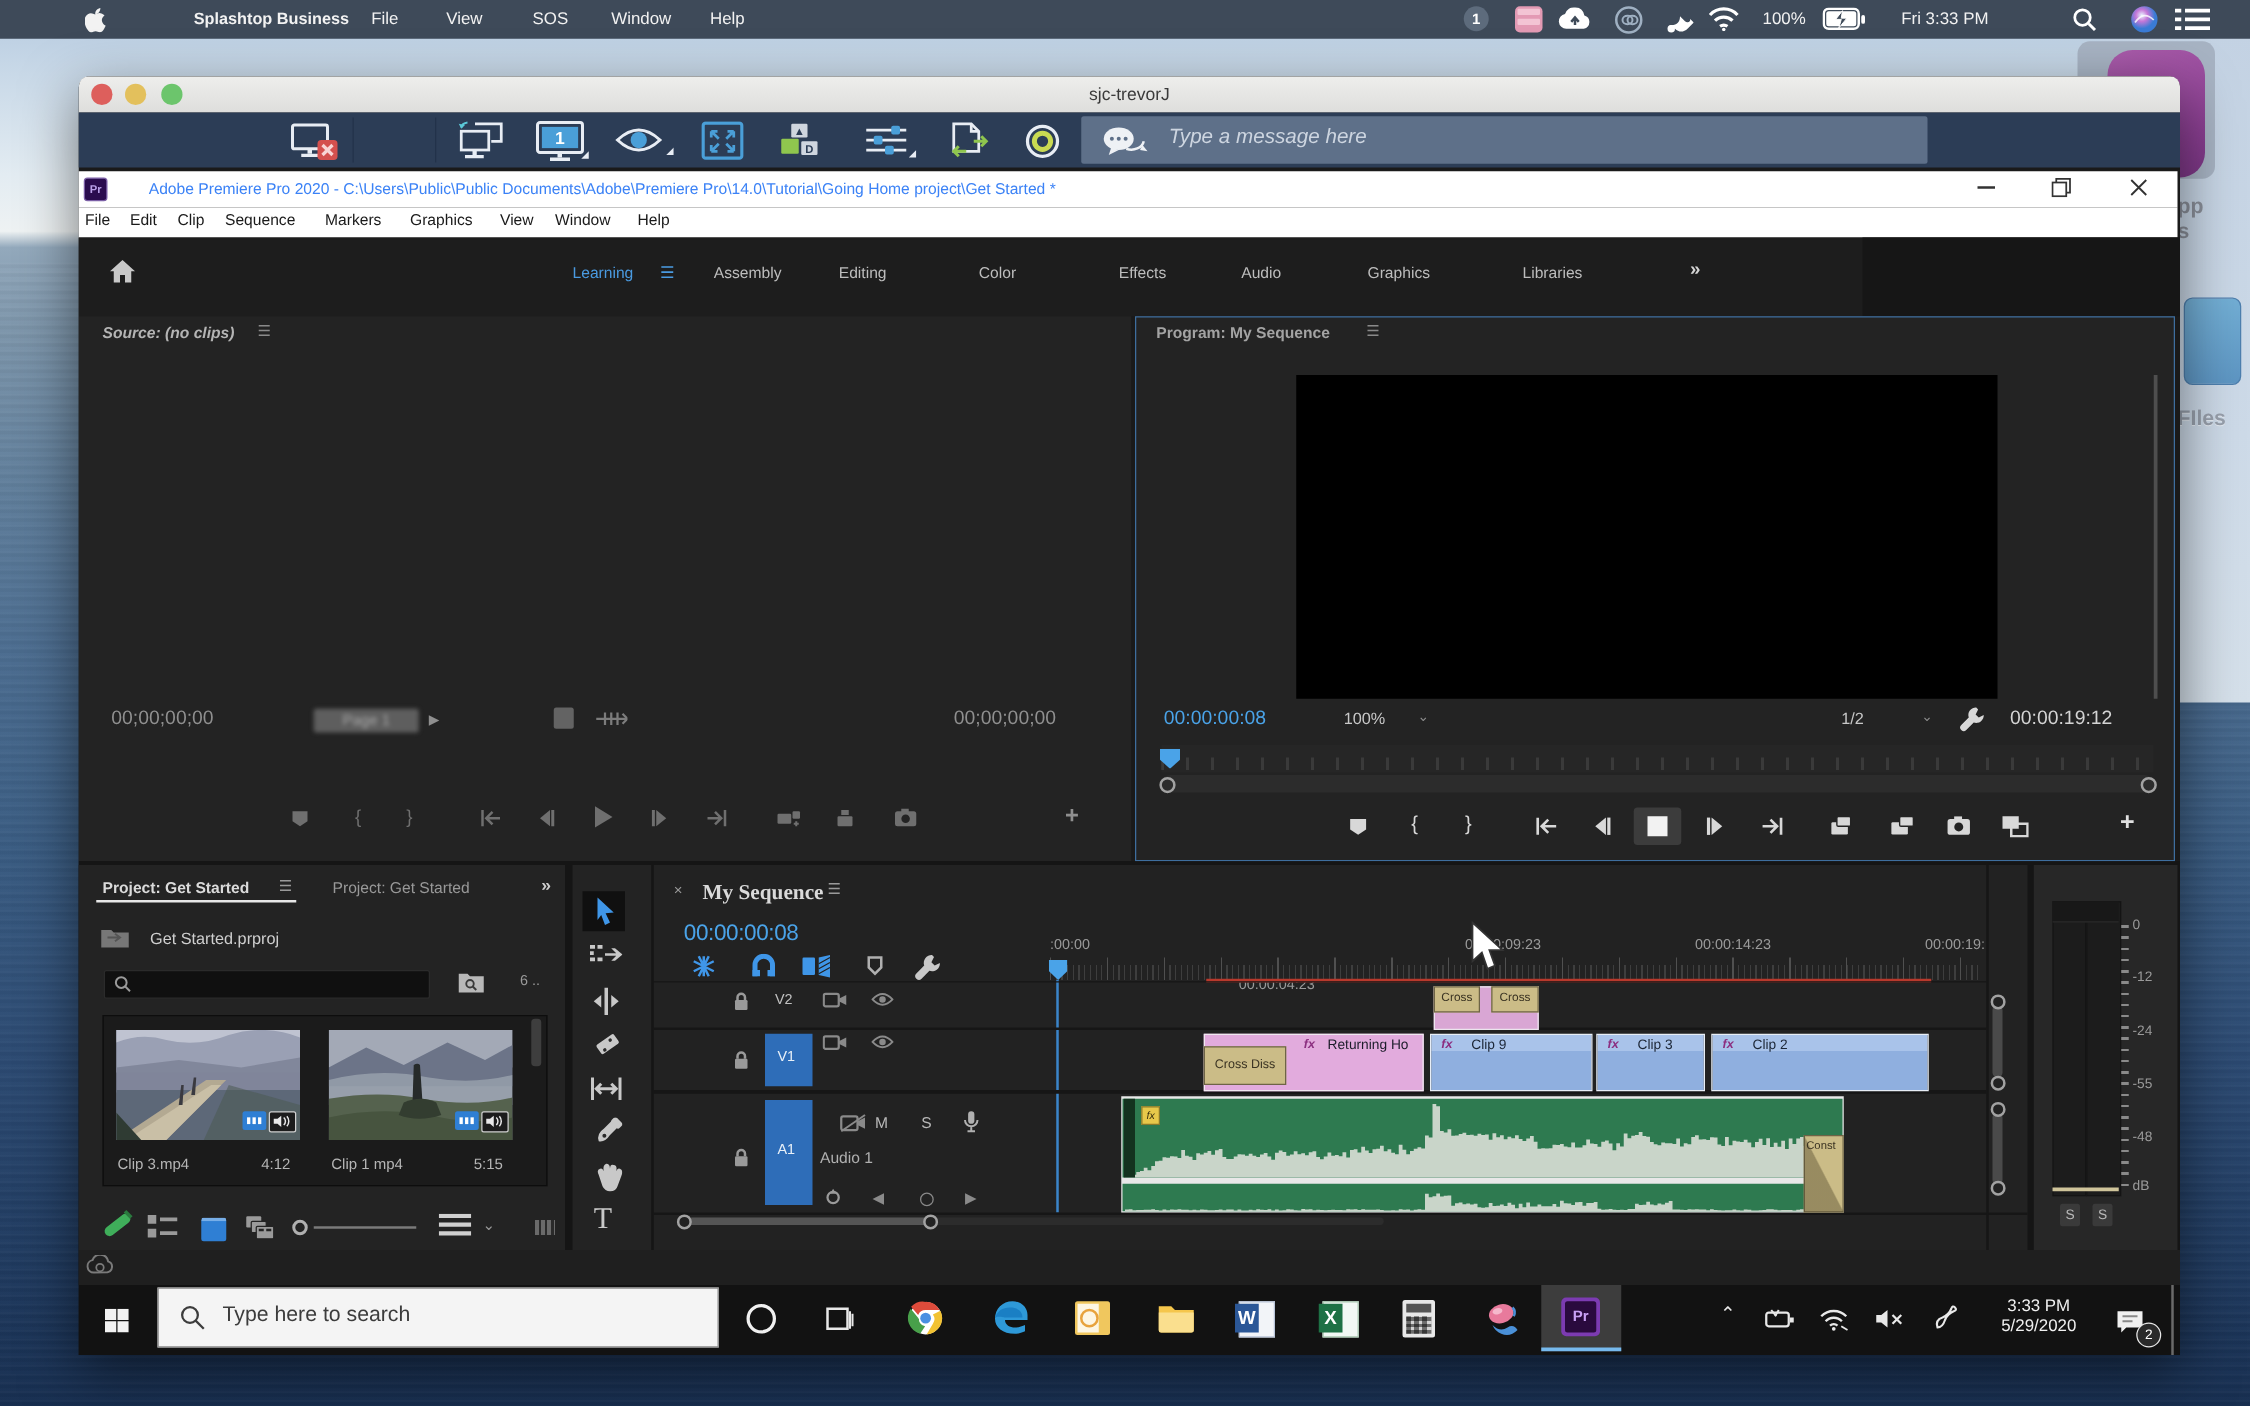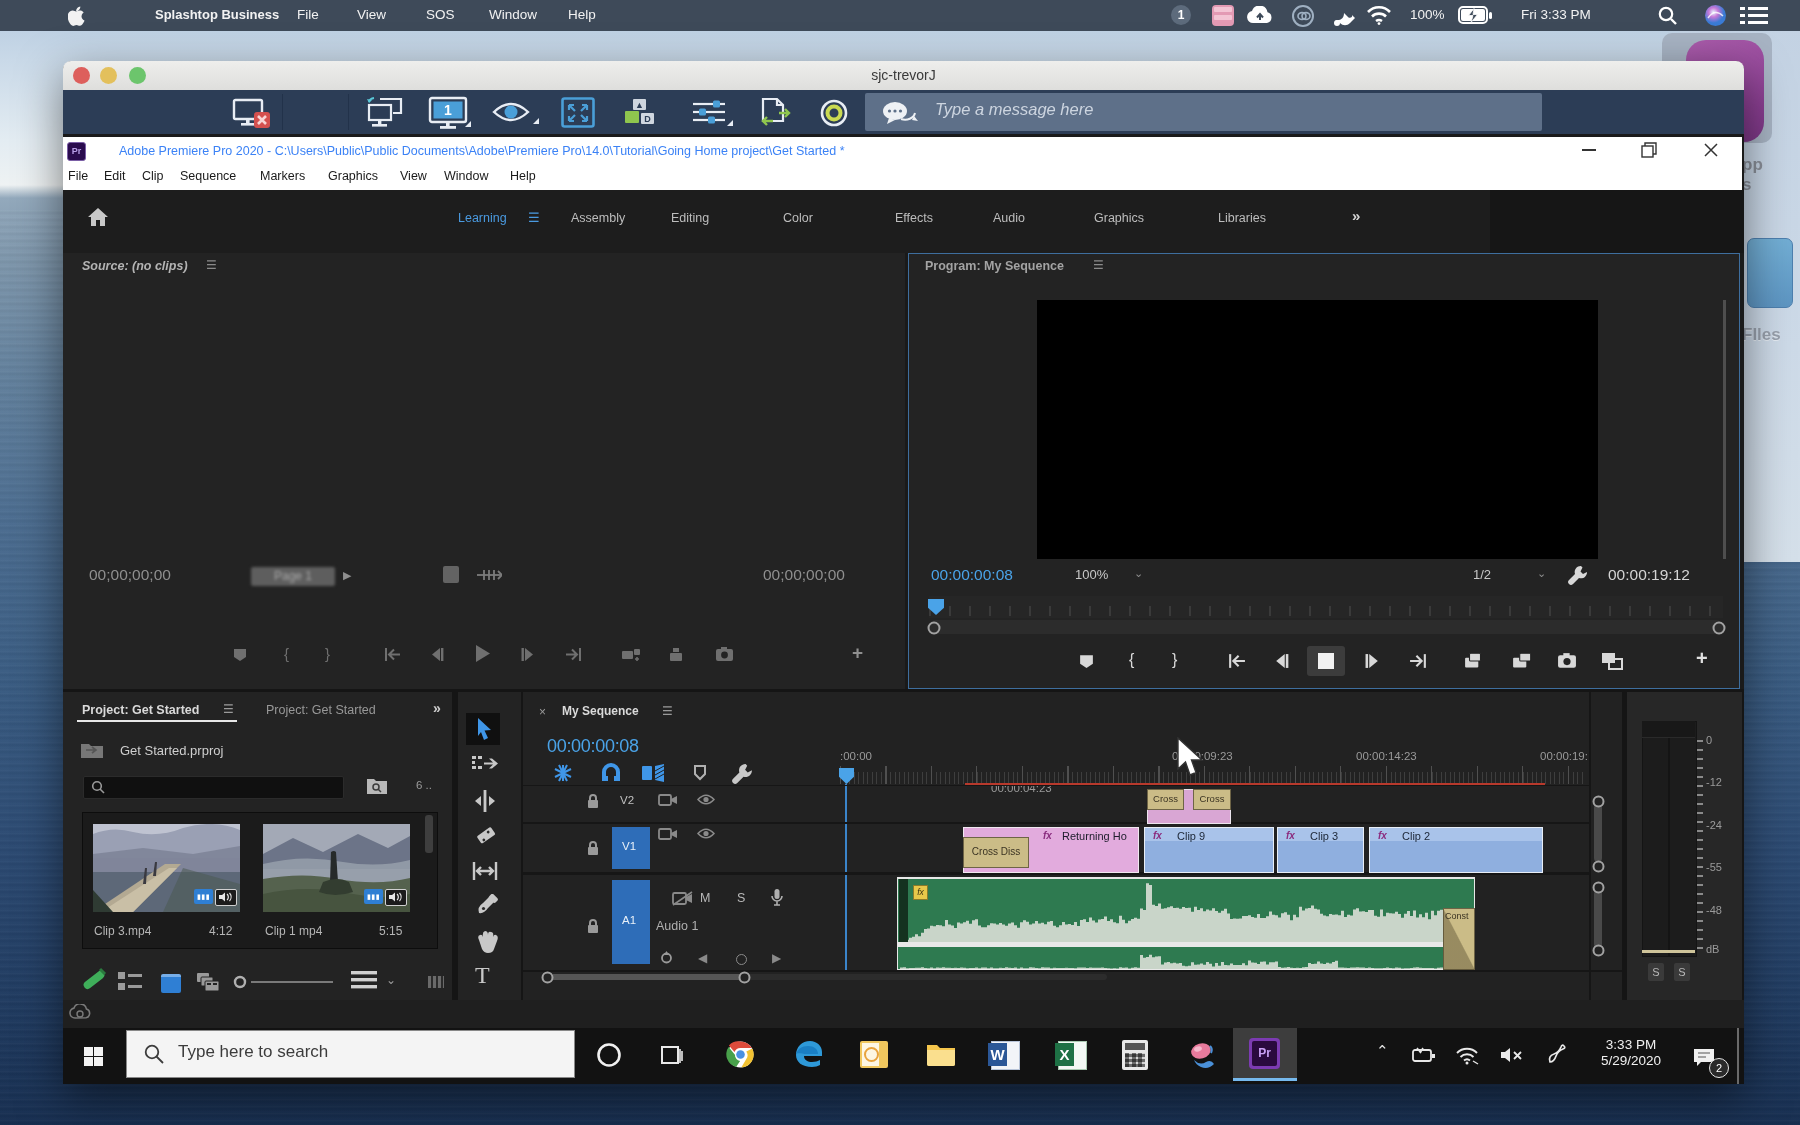--- a/index.html
+++ b/index.html
@@ -520,21 +520,21 @@
         <rect x="15" y="1" width="9" height="6" rx="2" fill="#c8c8c8" transform="rotate(45 19 4)"></rect>
         <circle cx="9.5" cy="14.5" r="1.6" fill="#2a2a2a"></circle>
       </svg>
   <svg class="a" style="left:16px;top:238px;" width="24" height="24" viewBox="0 0 24 24">
         <path d="M5 10 q-2 -4 1 -5 q2 -1 3 2 q-1 -5 2 -6 q3 0 3 4 q0 -4 3 -3 q3 0 2 5 q1 -3 3 -2 q3 1 1 6 l-3 8 q-1 4 -6 4 q-4 0 -6 -4 z" fill="#c8c8c8"></path>
       </svg>
   <div class="a" style="left:17px;top:270px;color:#c8c8c8;font-size:24px;font-family:'Liberation Serif',serif;">T</div>
 </div>
 <div class="a" id="tlpanel">
   <div class="a" style="left:16px;top:13px;color:#9a9a9a;font-size:12px;">×</div>
-  <div class="a" style="left:39px;top:12px;color:#dadada;font-size:12px;font-weight:bold;">My Sequence</div>
+  <div class="a" style="left:39px;top:12px;color:#dadada;font-size:17px;font-weight:bold;font-family:Liberation Serif, serif;">My Sequence</div>
   <div class="a" style="left:139px;top:12px;color:#9a9a9a;font-size:12px;">☰</div>
   <div class="a" style="left:24px;top:44px;color:#4aa3e8;font-size:18px;letter-spacing:-0.3px;">00:00:00:08</div>
 
   <svg class="a" style="left:29px;top:71px;" width="22" height="20" viewBox="0 0 22 20">
         <g stroke="#3f96e8" stroke-width="2">
           <path d="M11 2 v16 M3 6 l16 8 M19 6 L3 14 M7 2 l8 16 M15 2 L7 18"></path>
         </g>
       </svg>
   <svg class="a" style="left:78px;top:71px;" width="20" height="20" viewBox="0 0 20 20">
         <path d="M3 18 V9 a7 7 0 0 1 14 0 v9" fill="none" stroke="#3f96e8" stroke-width="4"></path>

